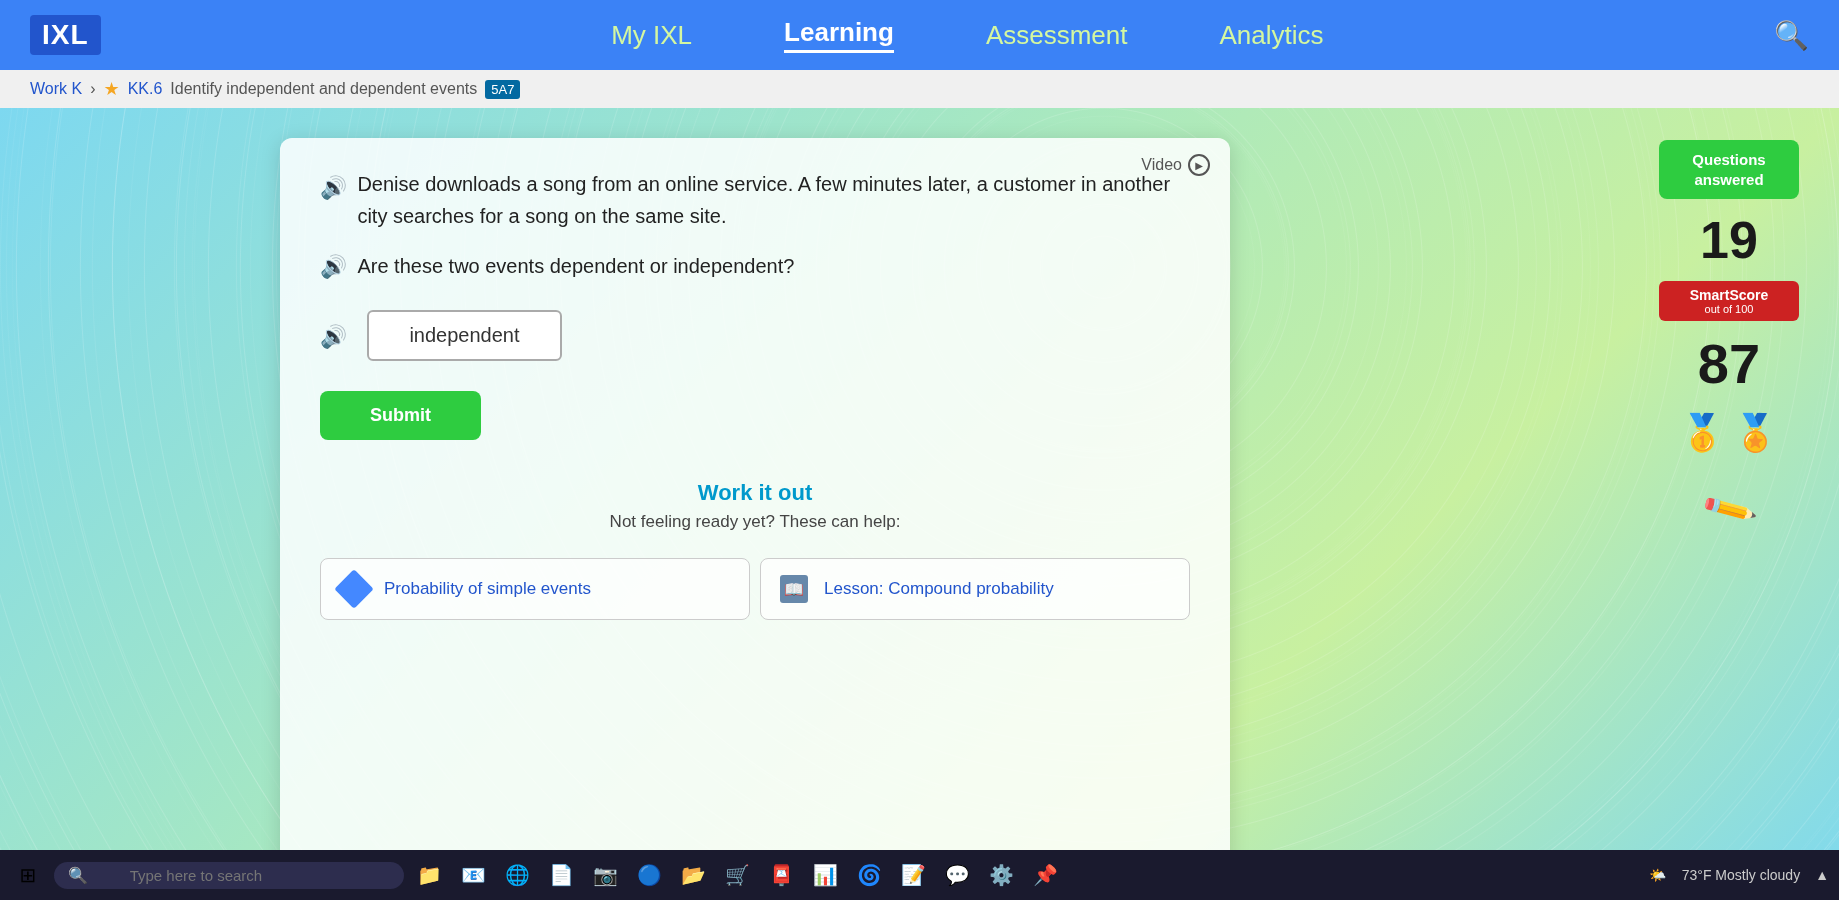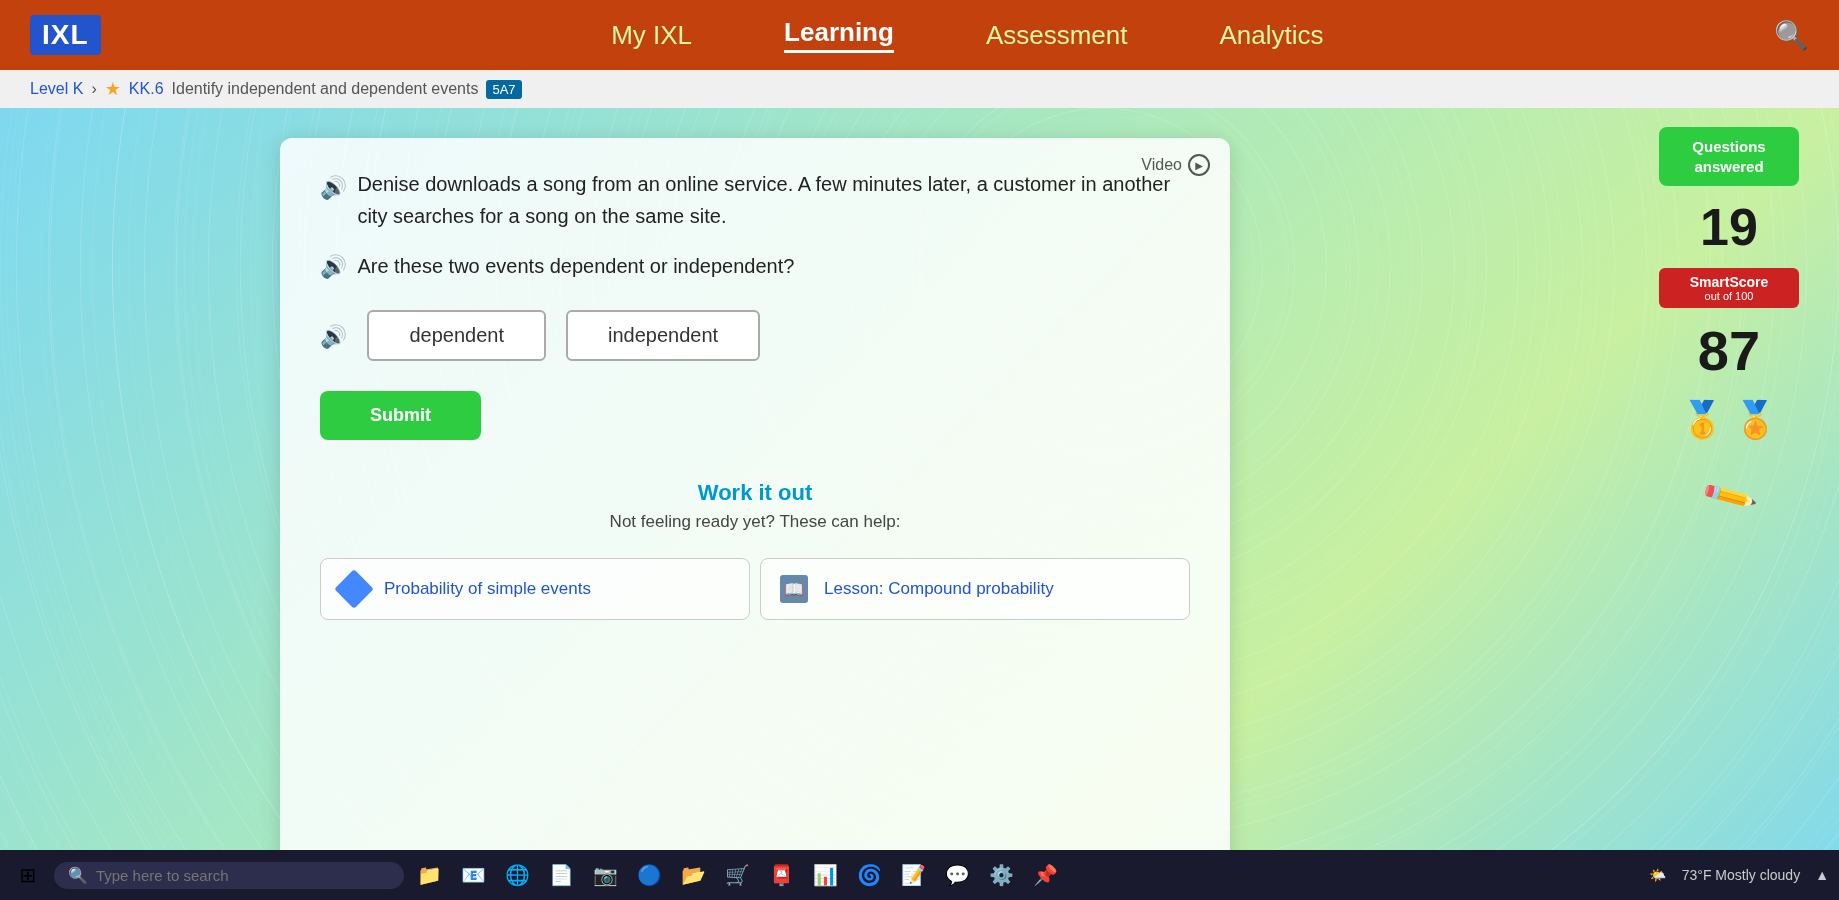--- a/index.html
+++ b/index.html
@@ -2,21 +2,21 @@
 <html><head>
   <meta charset="utf-8">
   <style>
     * { margin: 0; padding: 0; box-sizing: border-box; }
     body { width: 1839px; height: 900px; overflow: hidden; font-family: Arial, sans-serif; background: #1a1a1a; }
 
     
     .top-nav {
       width: 100%;
       height: 70px;
-      background: #c2410c;
+      background: #3b82f6;
       display: flex;
       align-items: center;
       padding: 0 30px;
       position: relative;
       z-index: 10;
     }
     .logo-box {
       background: #2255cc;
       color: #f5c518;
       font-weight: 900;
@@ -231,21 +231,21 @@
       height: 36px;
       display: flex;
       align-items: center;
       justify-content: center;
     }
 
     
     .right-panel {
       position: absolute;
       right: 30px;
-      top: 19px;
+      top: 32px;
       width: 160px;
       display: flex;
       flex-direction: column;
       align-items: center;
       gap: 15px;
       z-index: 5;
     }
 
     .questions-answered-box {
       background: #2ecc40;
@@ -340,20 +340,21 @@
       flex: 1;
       max-width: 350px;
     }
     .taskbar-search input {
       background: none;
       border: none;
       color: #aaa;
       font-size: 15px;
       outline: none;
       width: 200px;
+      text-align: center;
     }
     .taskbar-right {
       margin-left: auto;
       display: flex;
       align-items: center;
       gap: 15px;
       color: #ccc;
       font-size: 14px;
     }
 
@@ -391,21 +392,21 @@
     <span class="nav-link active">Learning</span>
     <span class="nav-link">Assessment</span>
     <span class="nav-link">Analytics</span>
   </div>
   <div class="nav-right">
     <span class="search-icon-nav">🔍</span>
   </div>
 </div>
 
 <div class="breadcrumb-bar">
-  <span class="link">Level K</span>
+  <span class="link">Work K</span>
   <span>›</span>
   <span class="star">★</span>
   <span class="link">KK.6</span>
   <span>Identify independent and dependent events</span>
   <span class="badge">5A7</span>
 </div>
 
 <div class="main-area">
   <div class="ripple-bg"></div>
 
@@ -425,21 +426,20 @@
 
     
     <div class="sub-question">
       <span class="sound-icon">🔊</span>
       <span>Are these two events dependent or independent?</span>
     </div>
 
     
     <div class="answer-row">
       <span class="sound-icon">🔊</span>
-      <button class="answer-btn">dependent</button>
       <button class="answer-btn">independent</button>
     </div>
 
     
     <button class="submit-btn">Submit</button>
 
     
     <div class="work-it-out">
       <div class="work-it-out-title">Work it out</div>
       <div class="work-it-out-sub">Not feeling ready yet? These can help:</div>

